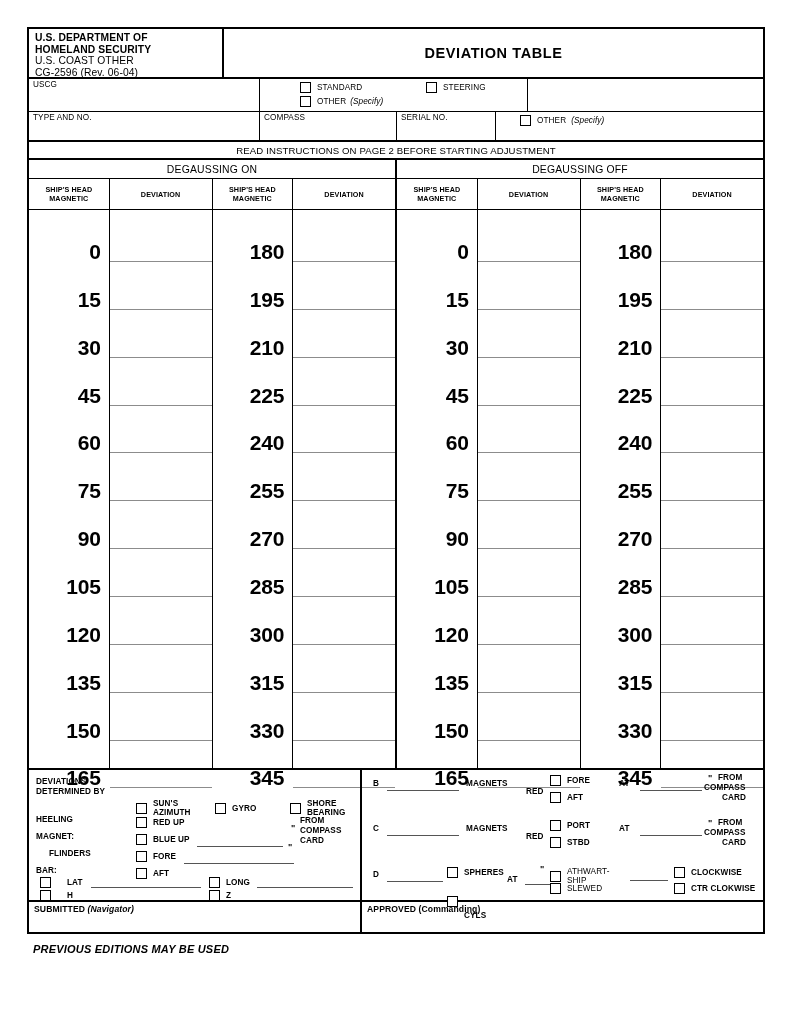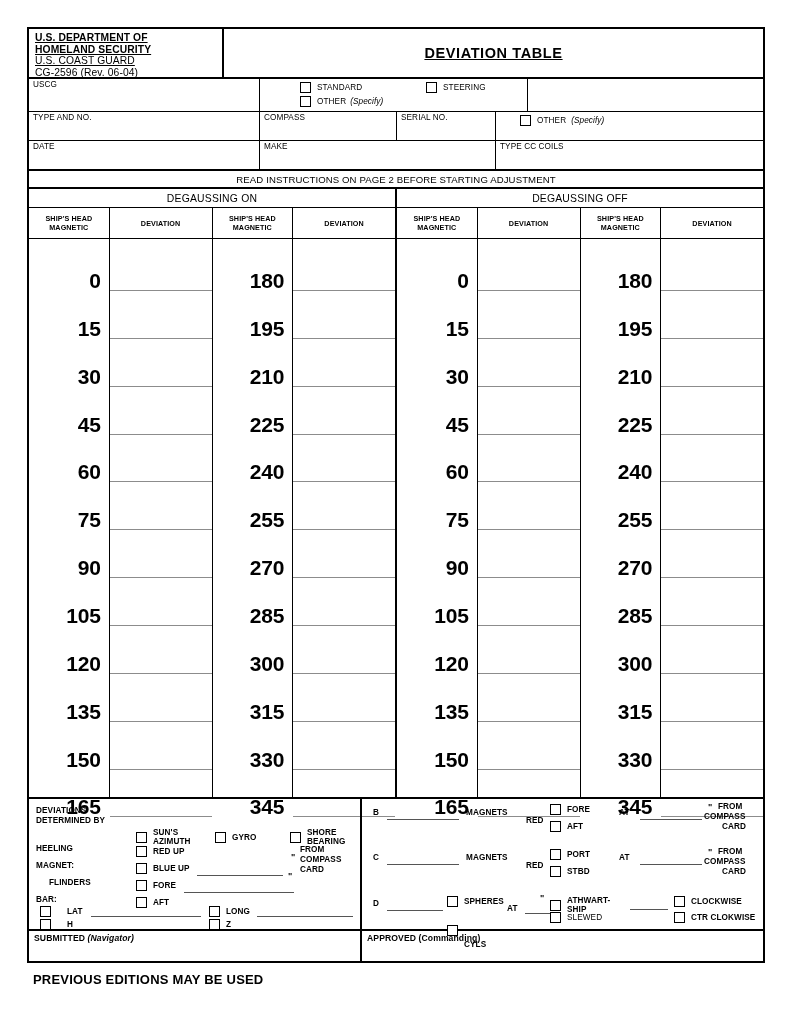--- a/index.html
+++ b/index.html
@@ -22,21 +22,21 @@
   }
 
   
   .bx { box-sizing: border-box; }
 
   
   .hdr-outer {
     border: 2px solid #000;
     border-bottom-width: 2px;
   }
-  .hdr-top { display: flex; height: 48px; text-decoration: underline; }
+  .hdr-top { display: flex; height: 48px; }
   .hdr-agency {
     width: 187px;
     border-right: 2px solid #000;
     padding: 3px 0 0 6px;
     line-height: 11.6px;
   }
   .hdr-agency .l1 { font-size: 10.3px; font-weight: bold; letter-spacing: .1px; }
   .hdr-agency .l2 { font-size: 10.3px; font-weight: normal; letter-spacing: .1px; }
   .hdr-title {
     flex: 1;
@@ -151,35 +151,35 @@
   .sig-l { width: 331px; border-right: 2px solid #000; position: relative; }
   .sig-r { flex: 1; position: relative; }
   .sigtxt {
     position: absolute; left: 5px; top: 2px;
     font-size: 8.6px; font-weight: bold; letter-spacing: .1px;
   }
   .sigtxt i { font-style: italic; }
 
   .prev {
     margin-top: 9px; margin-left: 6px;
-    font-size: 13px; font-weight: bold; letter-spacing: .2px;
+    font-size: 11px; font-weight: bold; letter-spacing: .2px; font-style: italic;
   }
 </style>
 </head>
 <body>
 
 <div class="page">
 
   <div class="hdr-outer">
 
     <div class="hdr-top">
       <div class="hdr-agency">
         <div class="l1">U.S. DEPARTMENT OF</div>
         <div class="l1">HOMELAND SECURITY</div>
-        <div class="l2">U.S. COAST GUARD</div>
+        <div class="l2">U.S. COAST OTHER</div>
         <div class="l2">CG-2596 (Rev. 06-04)</div>
       </div>
       <div class="hdr-title">DEVIATION TABLE</div>
     </div>
 
     <div class="hdr-r2">
       <div class="cellA bx">
         <span class="clabel">USCG</span>
       </div>
       <div class="cellB bx">
@@ -211,31 +211,20 @@
       </div>
       <div class="cellC bx">
         <div class="cbrow" style="left:24px; top:3px;">
           <span class="cb"></span>
           <span class="cbtxt">OTHER</span>
           <span class="cbtxt" style="margin-left:5px;"><i>(Specify)</i></span>
         </div>
       </div>
     </div>
 
-    <div class="hdr-r4">
-      <div class="cellA bx">
-        <span class="clabel">DATE</span>
-      </div>
-      <div class="bx" style="width:236px; border-right:1px solid #000; position:relative;">
-        <span class="clabel">MAKE</span>
-      </div>
-      <div class="cellC bx">
-        <span class="clabel">TYPE CC COILS</span>
-      </div>
-    </div>
   </div>
 
   <div class="instr">
     <span>READ INSTRUCTIONS ON PAGE 2 BEFORE STARTING ADJUSTMENT</span>
   </div>
 
   <div class="tbl">
 
     <div class="deg-band">
       <div class="deg-half first">DEGAUSSING ON</div>
@@ -504,21 +493,21 @@
       </div>
       <div class="cbrow" style="left:85px; top:113px;">
         <span class="cb"></span>
         <span class="cbtxt" style="font-weight:bold;margin-top:28px;">CYLS</span>
       </div>
       <span class="blab" style="left:145px; top:105px;">AT</span>
       <div class="ruleline" style="left:163px; top:114px; width:26px;"></div>
       <span class="prime" style="left:178px; top:95px;">"</span>
       <div class="cbrow" style="left:188px; top:97px;">
         <span class="cb"></span>
-        <span class="cbtxt" style="font-weight:bold; line-height:9px;">
+        <span class="cbtxt" style="font-weight:normal; line-height:9px;">
           <span>ATHWART-</span><br>
           <span>SHIP</span>
         </span>
       </div>
       <div class="cbrow" style="left:188px; top:113px;">
         <span class="cb"></span>
         <span class="cbtxt" style="font-weight:normal;">SLEWED</span>
       </div>
       <div class="ruleline" style="left:268px; top:110px; width:38px;"></div>
       <div class="cbrow" style="left:312px; top:97px;">

